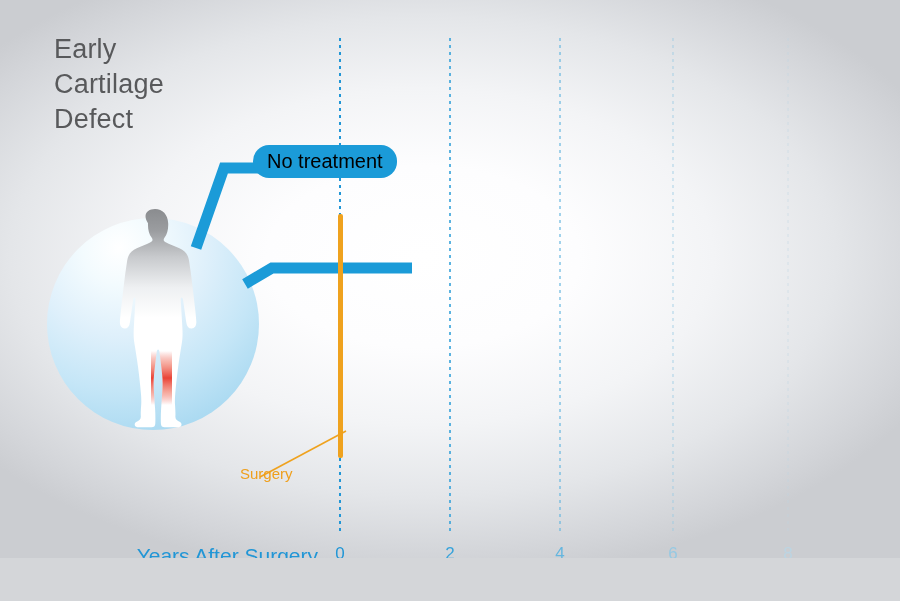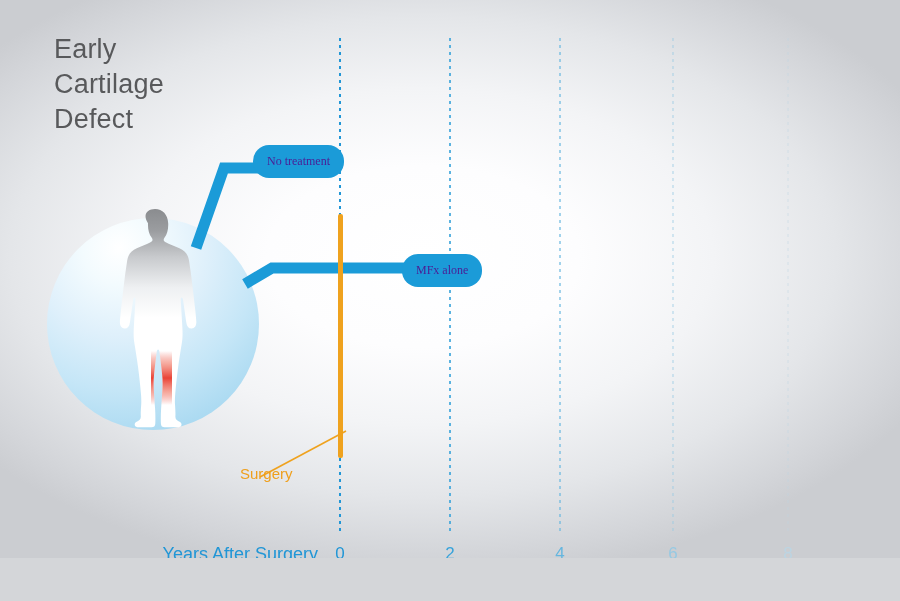--- a/index.html
+++ b/index.html
@@ -44,21 +44,21 @@
     position: absolute;
     top: 38px;
     width: 2px;
     height: 497px;
   }
 
   
   #axis-caption {
     position: absolute;
     top: 544px;
-    font-size: 18px;
+    font-size: 21px;
     color: #2196d6;
     white-space: nowrap;
   }
   .tick-label {
     position: absolute;
     top: 544px;
     font-size: 17px;
     text-align: center;
     width: 40px;
     margin-left: -20px;
@@ -122,27 +122,26 @@
     top: 0;
     pointer-events: none;
   }
   .pill {
     position: absolute;
     display: flex;
     align-items: center;
     justify-content: center;
     background: #1b9bd8;
     border-radius: 16px;
-    color: #4c1d95;
-    font-size: 12px;
+    color: #000000;
+    font-size: 20px;
     padding: 0 14px;
     height: 33px;
     white-space: nowrap;
     box-sizing: border-box;
-    font-family: Liberation Serif, serif;
   }
   #pill-no-treatment { left: 253px; top: 145px; }
   #pill-mfx        { left: 402px; top: 254px; }
 </style>
 </head>
 <body>
 
 <div id="stage">
 
   <div id="gridlines">
@@ -313,21 +312,20 @@
   </svg>
 
   <div id="surgery-line" style="left: 338px; top: 214px; height: 244px;"></div>
   <svg id="surgery-leader" width="120" height="60" style="left: 258px; top: 425px;">
     <line x1="2" y1="52" x2="88" y2="6" stroke="#efa21e" stroke-width="1.6"></line>
   </svg>
   <div id="surgery-label" style="left: 240px; top: 465px;">Surgery</div>
 
   <div class="pill" id="pill-no-treatment">No treatment</div>
 
-  <div class="pill" id="pill-mfx">MFx alone</div>
 
   <div id="axis-caption" style="left: 318px; transform: translateX(-100%);">Years After Surgery</div>
   <div id="tick-labels">
       <div class="tick-label" style="left: 340px; color: rgb(33, 150, 214);">0</div>
       <div class="tick-label" style="left: 450px; color: rgb(56, 163, 218);">2</div>
       <div class="tick-label" style="left: 560px; color: rgb(101, 182, 223);">4</div>
       <div class="tick-label" style="left: 673px; color: rgb(150, 201, 227);">6</div>
       <div class="tick-label" style="left: 788px; color: rgb(188, 212, 226);">8</div>
     </div>
 

